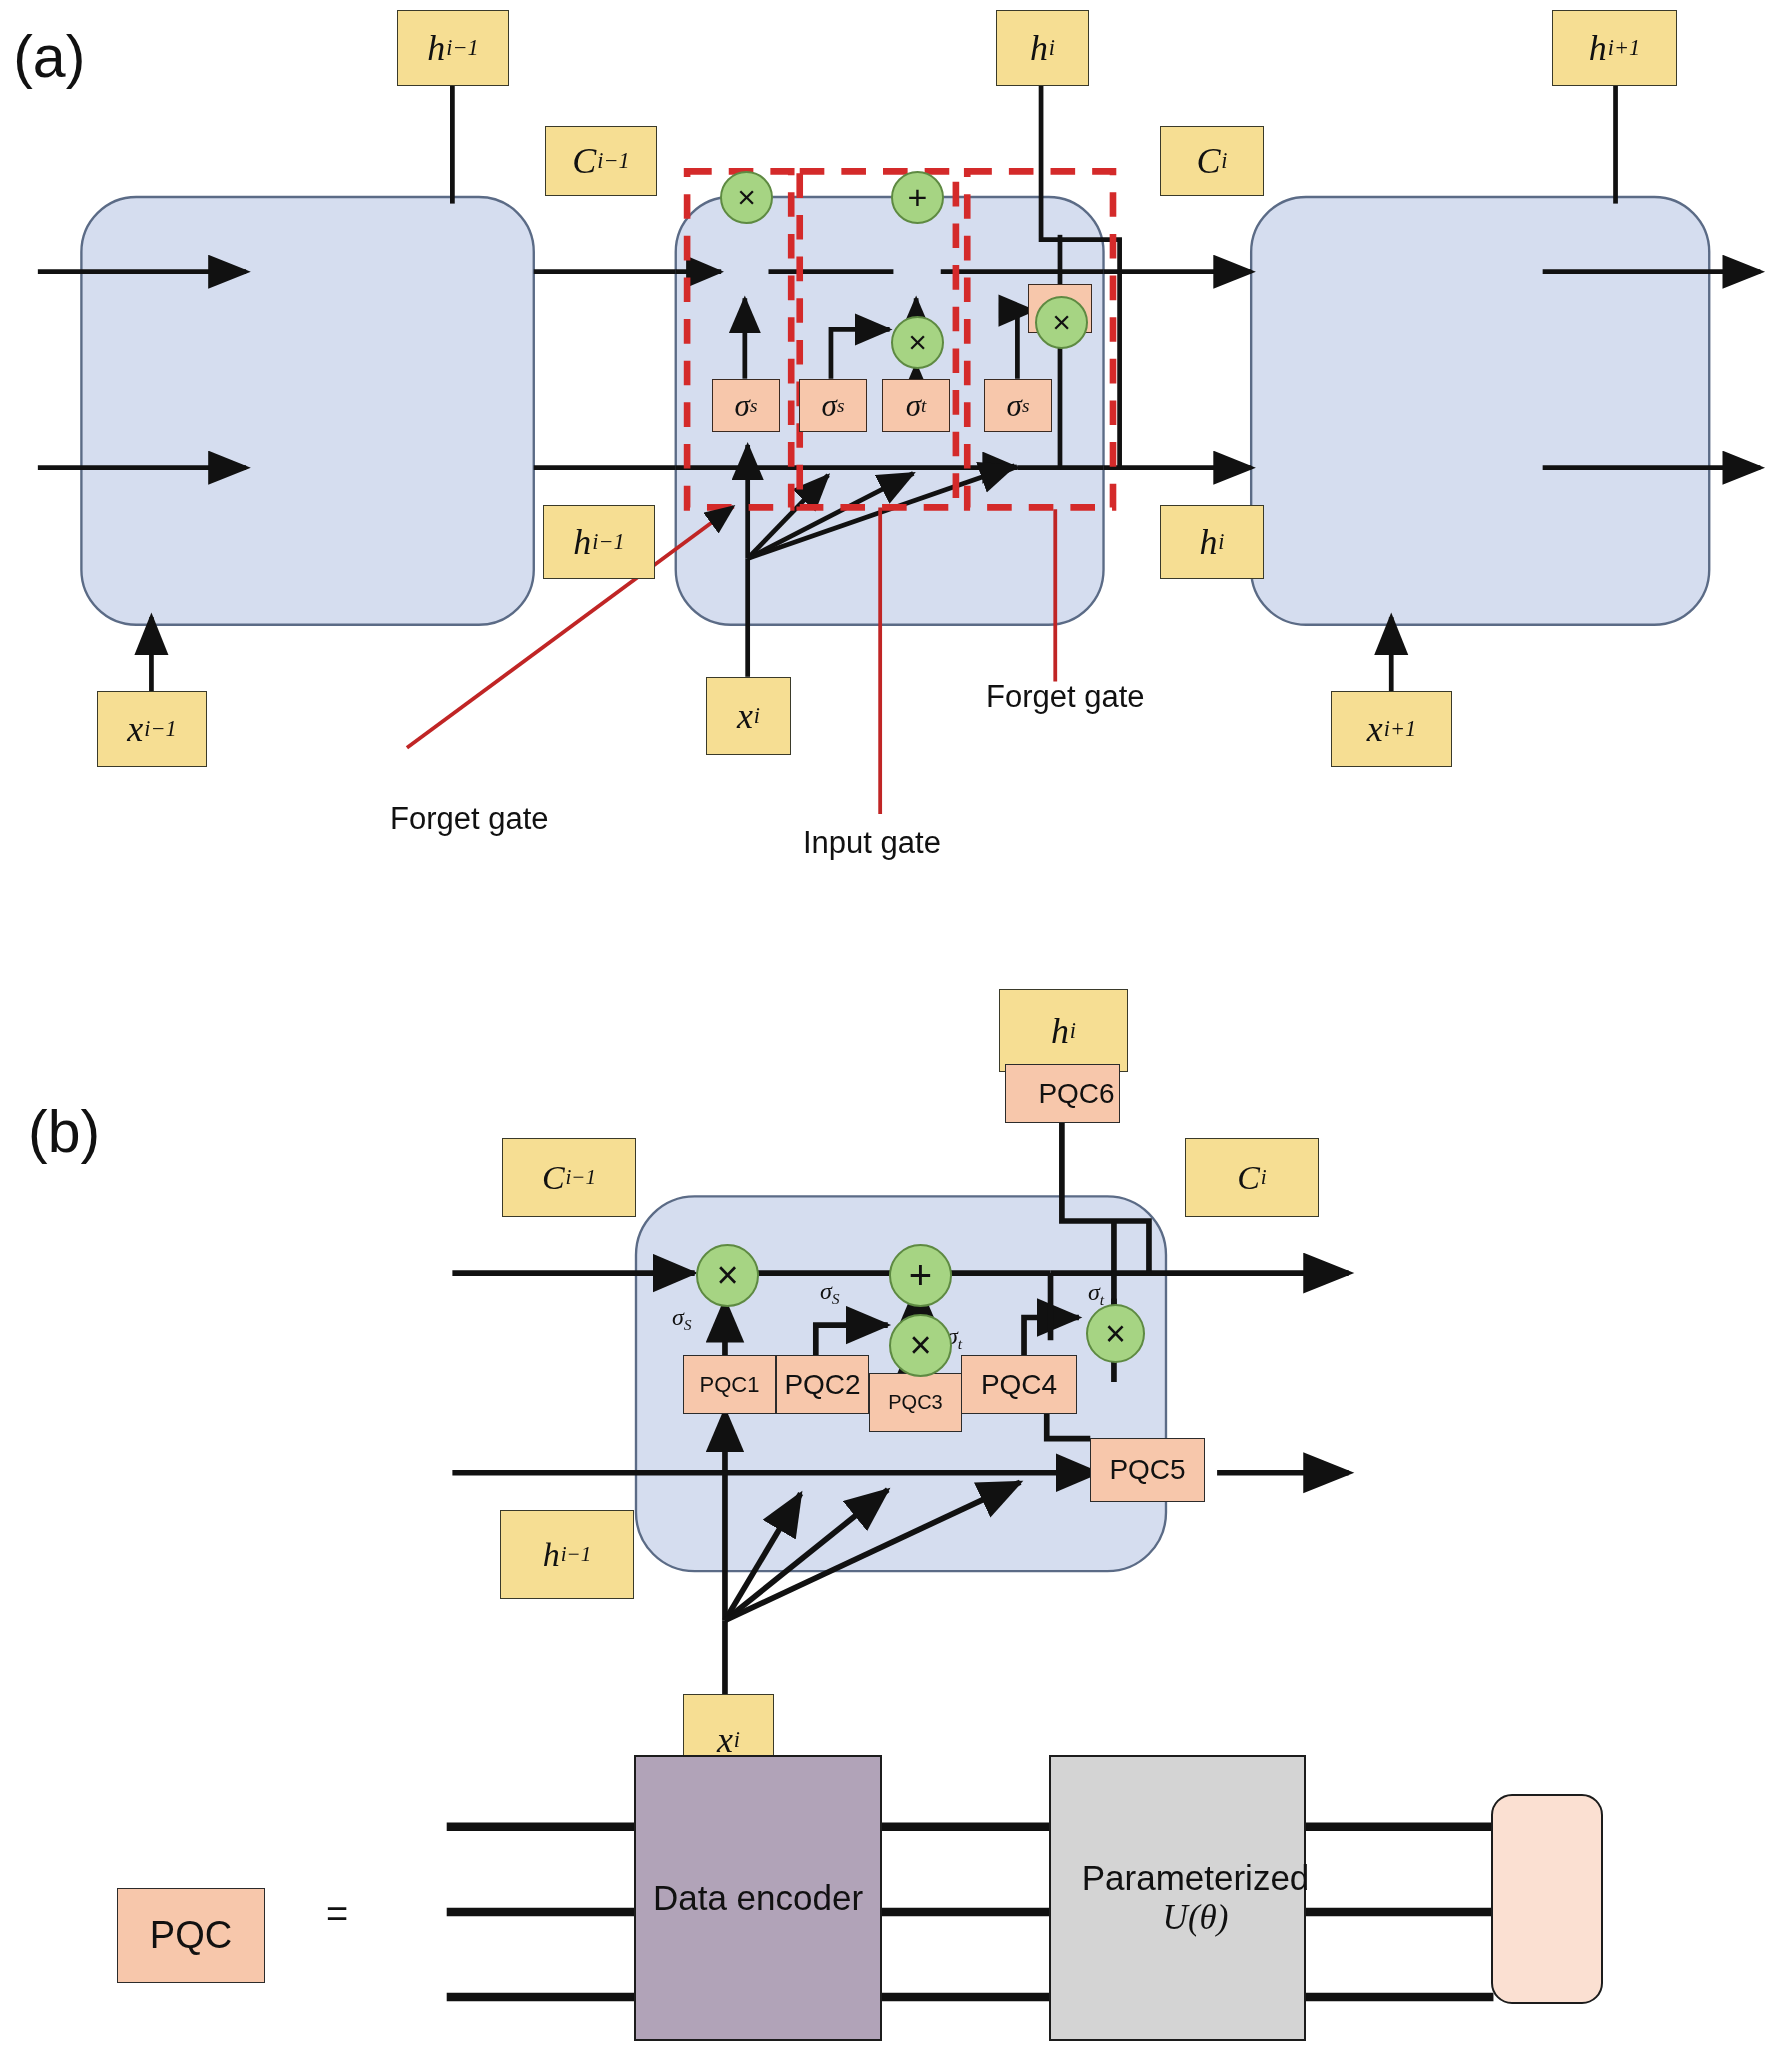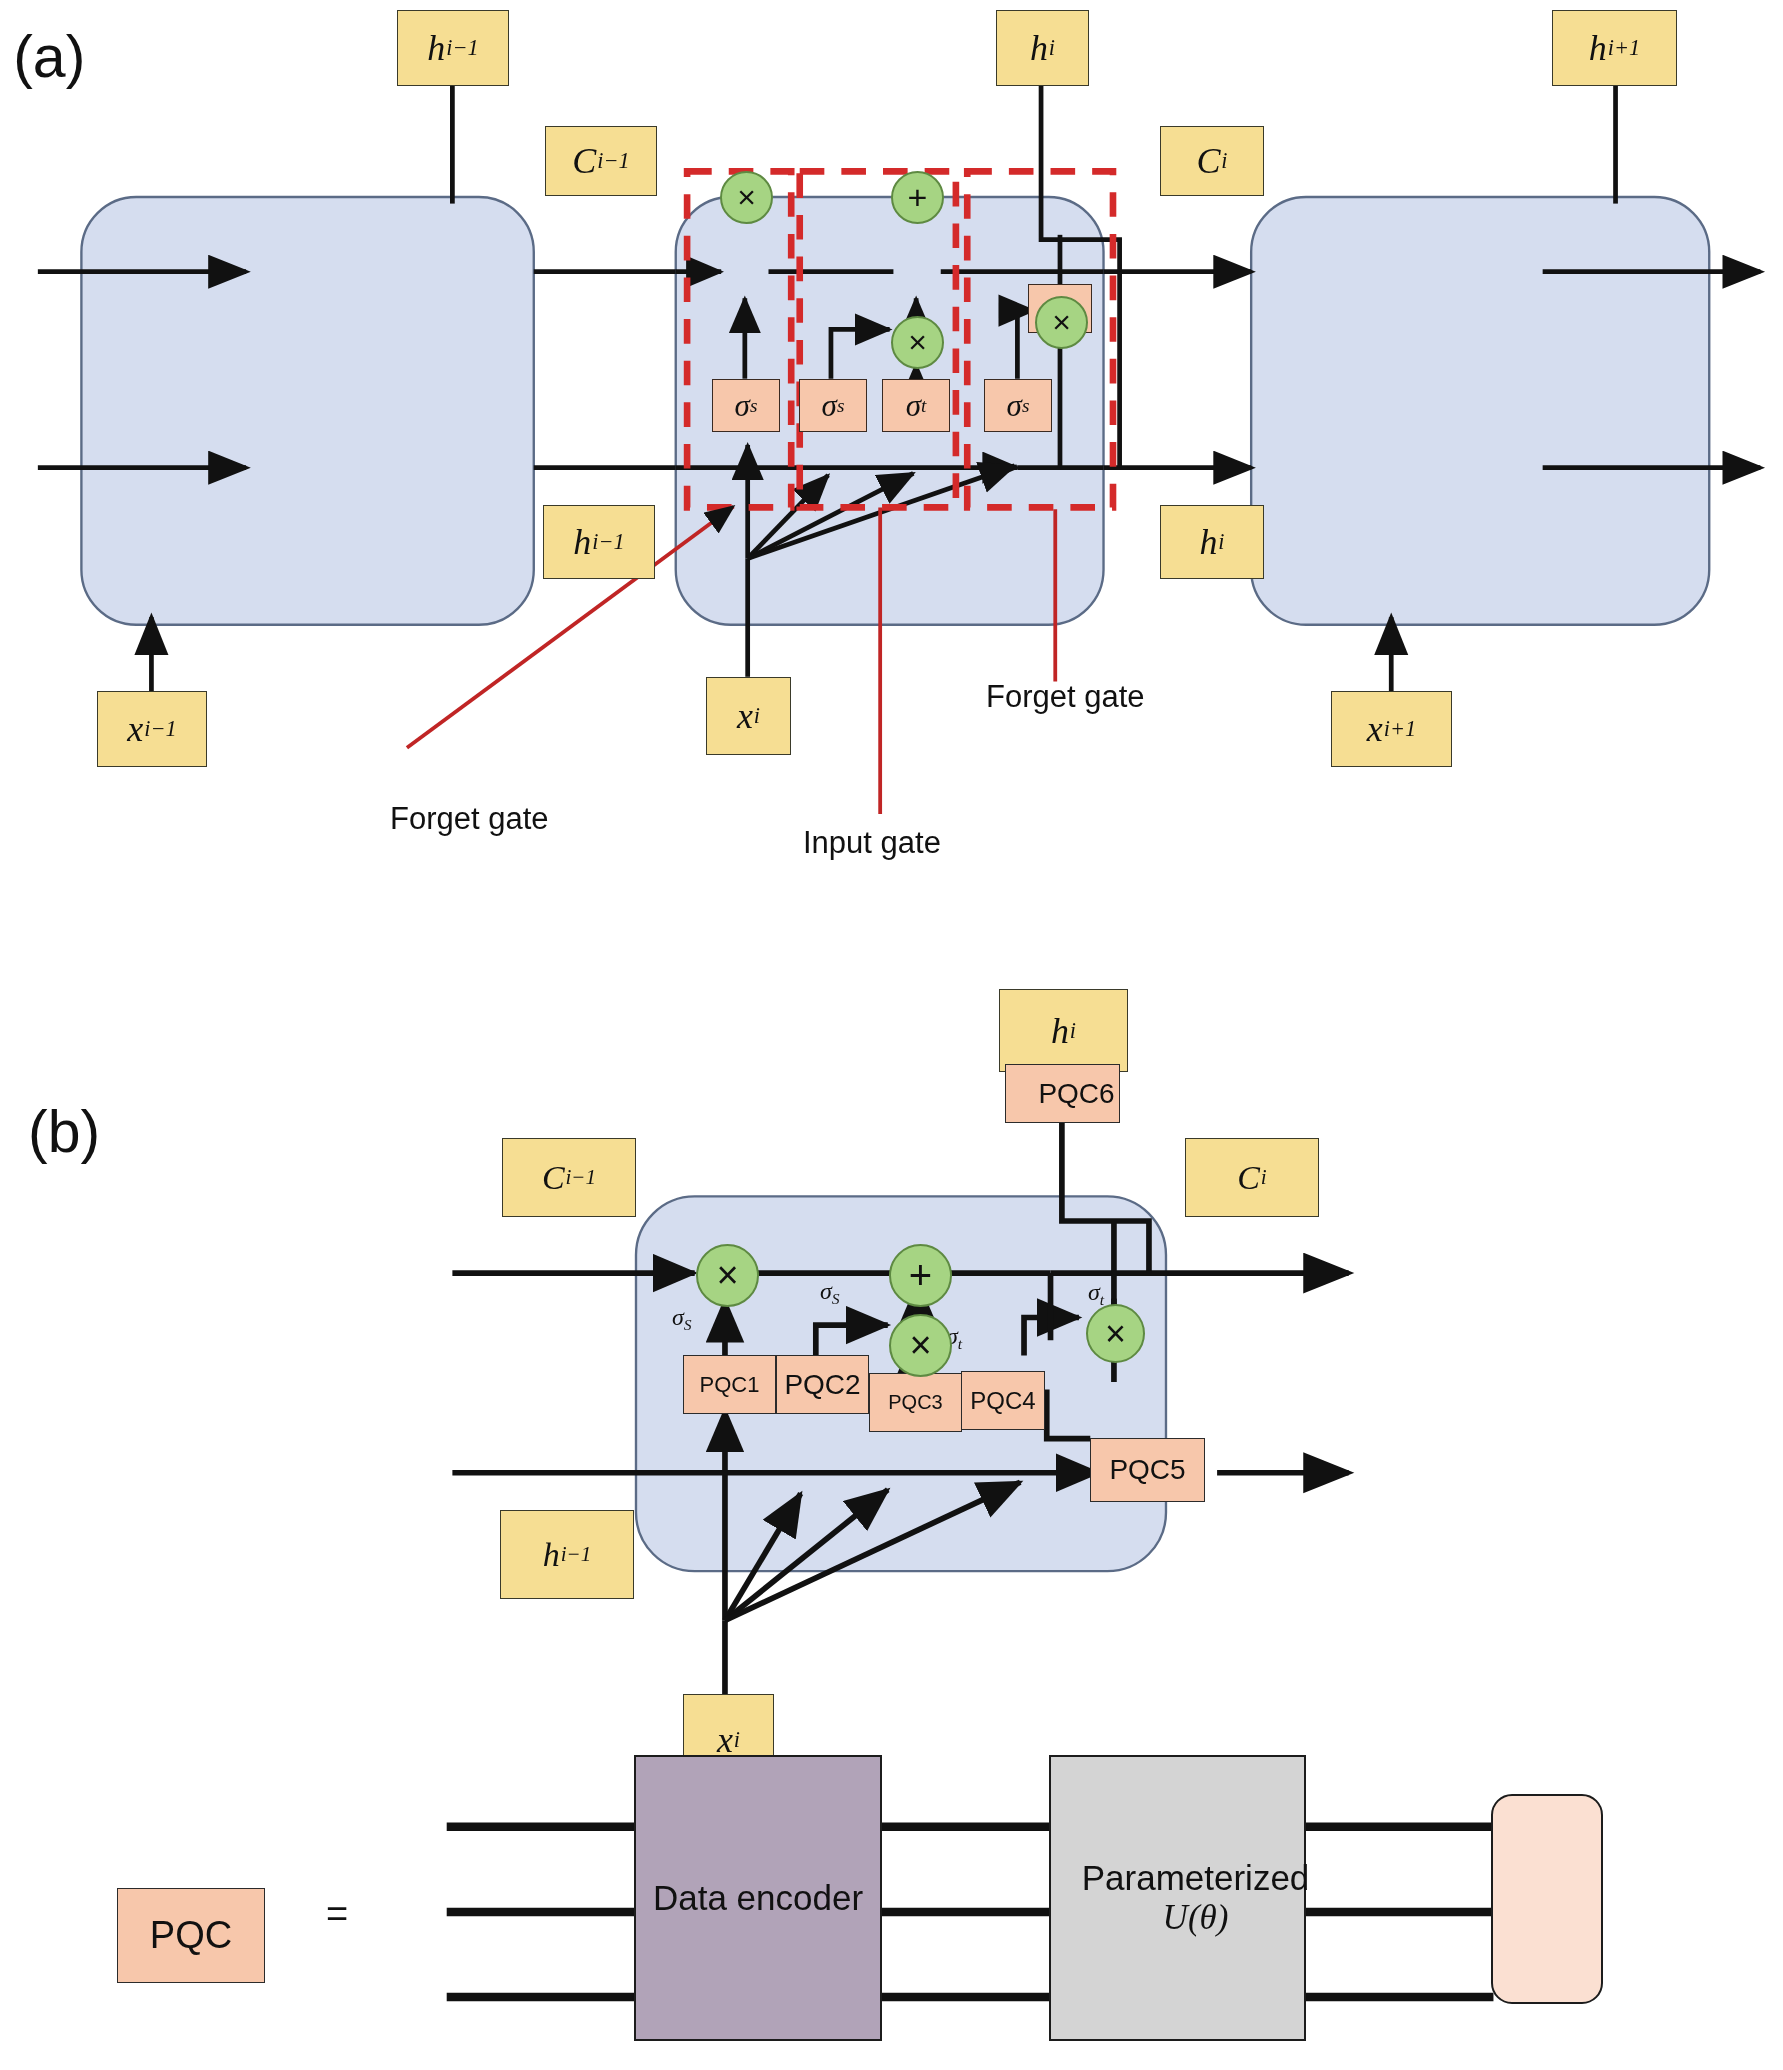--- a/index.html
+++ b/index.html
@@ -354,21 +354,21 @@
   </div>
 
   <div class="vbox" style="left:683px;top:1694px;width:91px;height:91px;font-size:36px;">
     <span>x</span>
       <span class="sub">i</span>
   </div>
 
   <div class="pqcbox" style="left:683px;top:1355px;width:93px;height:59px;font-size:22px;">PQC1</div>
   <div class="pqcbox" style="left:776px;top:1355px;width:93px;height:59px;font-size:28px;">PQC2</div>
   <div class="pqcbox" style="left:869px;top:1373px;width:93px;height:59px;font-size:20px;">PQC3</div>
-  <div class="pqcbox" style="left:961px;top:1355px;width:84px;height:59px;font-size:24px;margin-top:16px;">PQC4</div>
+  <div class="pqcbox" style="left:961px;top:1355px;width:116px;height:59px;font-size:28px;">PQC4</div>
   <div class="pqcbox" style="left:1090px;top:1438px;width:115px;height:64px;font-size:28px;">PQC5</div>
   <div class="pqcbox" style="left:1005px;top:1064px;width:115px;height:59px;font-size:28px;padding-left:28px;">PQC6</div>
 
   <div class="siglabel" style="left:672px;top:1304px;">
     <span>σ</span><span class="sub">S</span>
   </div>
   <div class="siglabel" style="left:820px;top:1278px;">
     <span>σ</span><span class="sub">S</span>
   </div>
   <div class="siglabel" style="left:946px;top:1323px;">

